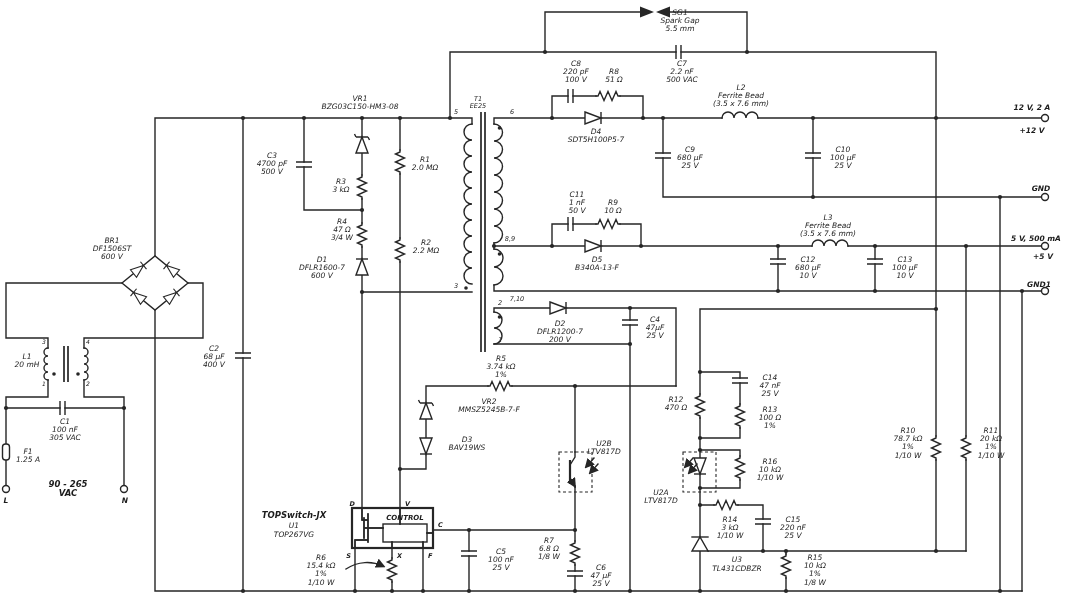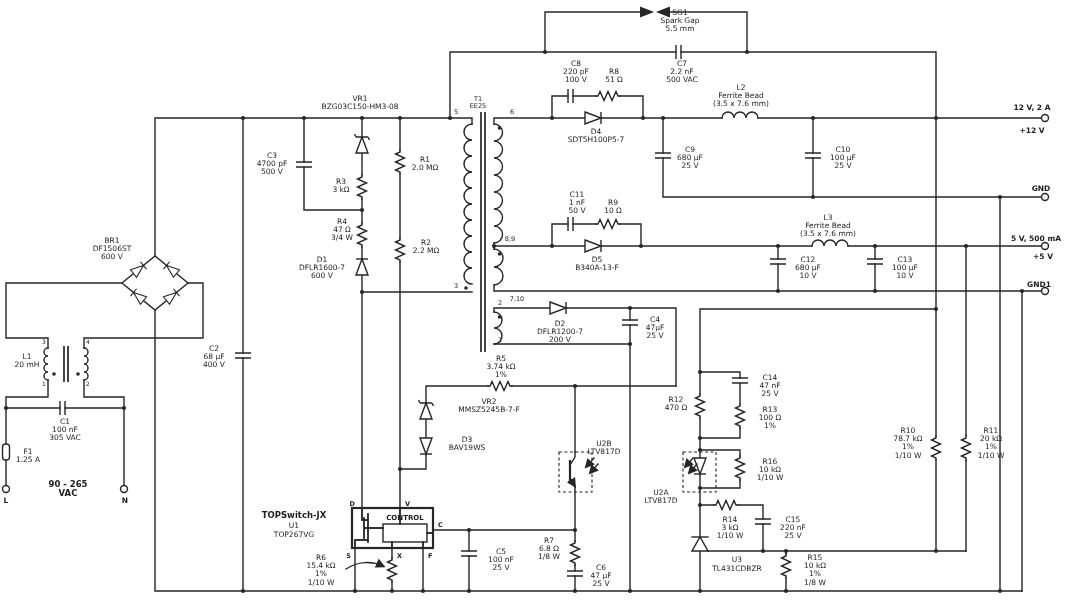--- a/index.html
+++ b/index.html
@@ -1,17 +1,17 @@
 <!DOCTYPE html>
 <html style="--line: #262626; --text: #1c1c1c; --bg: #ffffff;"><head>
 <meta charset="utf-8">
 <style>
   :root{ --line:#262626; --text:#1c1c1c; --bg:#ffffff; }
   html,body{margin:0;padding:0;background:var(--bg);}
-  .stage{width:1080px;height:596px;position:relative;background:var(--bg);overflow:hidden;}
+  .stage{width:1080px;height:596px;position:relative;background:var(--bg);overflow:hidden;font-style:italic;}
   svg{display:block;font-family:"DejaVu Sans", sans-serif;}
   .w{stroke:var(--line);stroke-width:1.4;fill:none;stroke-linecap:square;}
   .w2{stroke:var(--line);stroke-width:2.2;fill:none;}
   .core{stroke:var(--line);stroke-width:1.7;fill:none;}
   .dash{stroke:var(--line);stroke-width:1.1;fill:none;stroke-dasharray:3 2.5;}
   .sym{stroke:var(--line);stroke-width:1.4;}
   .fillb{fill:var(--line);stroke:none;}
   text{fill:var(--text);}
 </style>
 </head>

